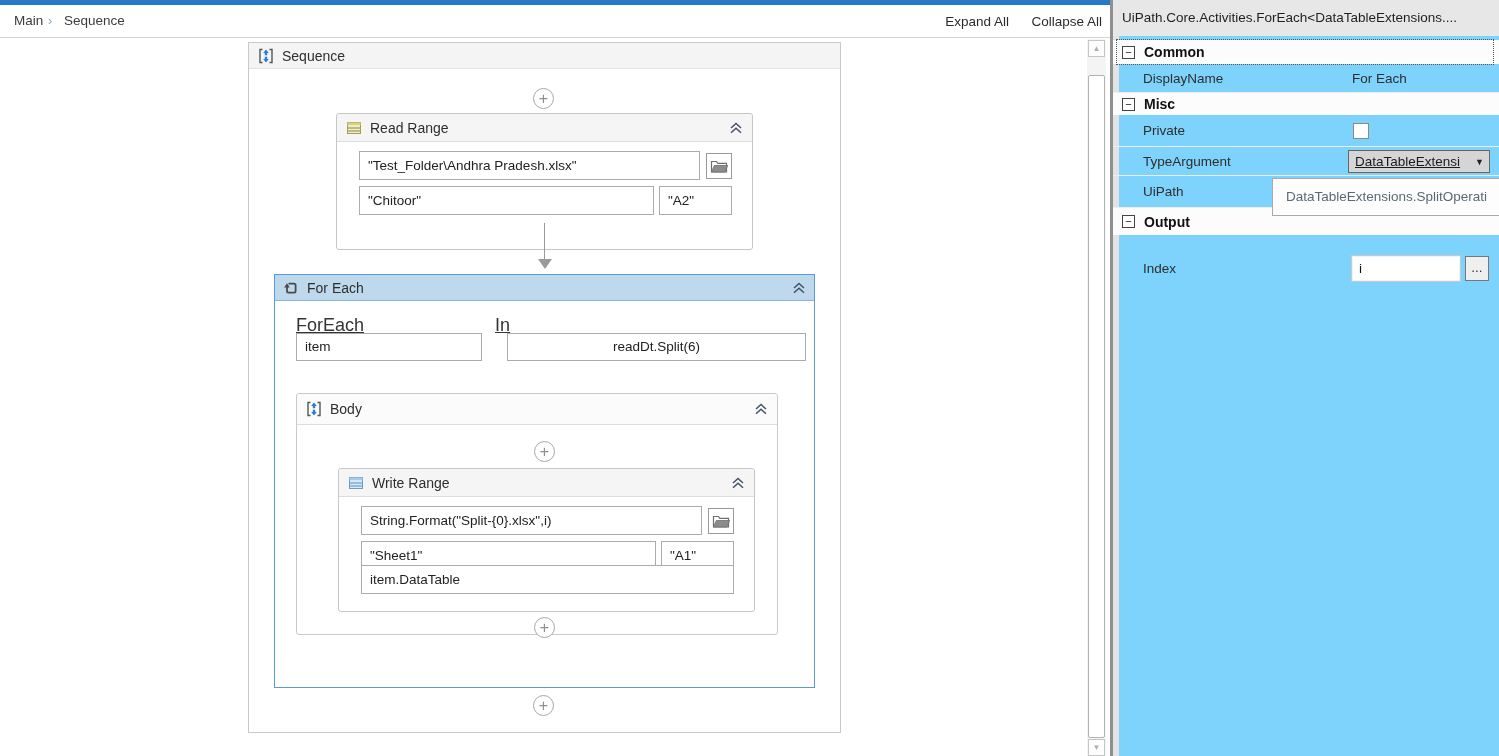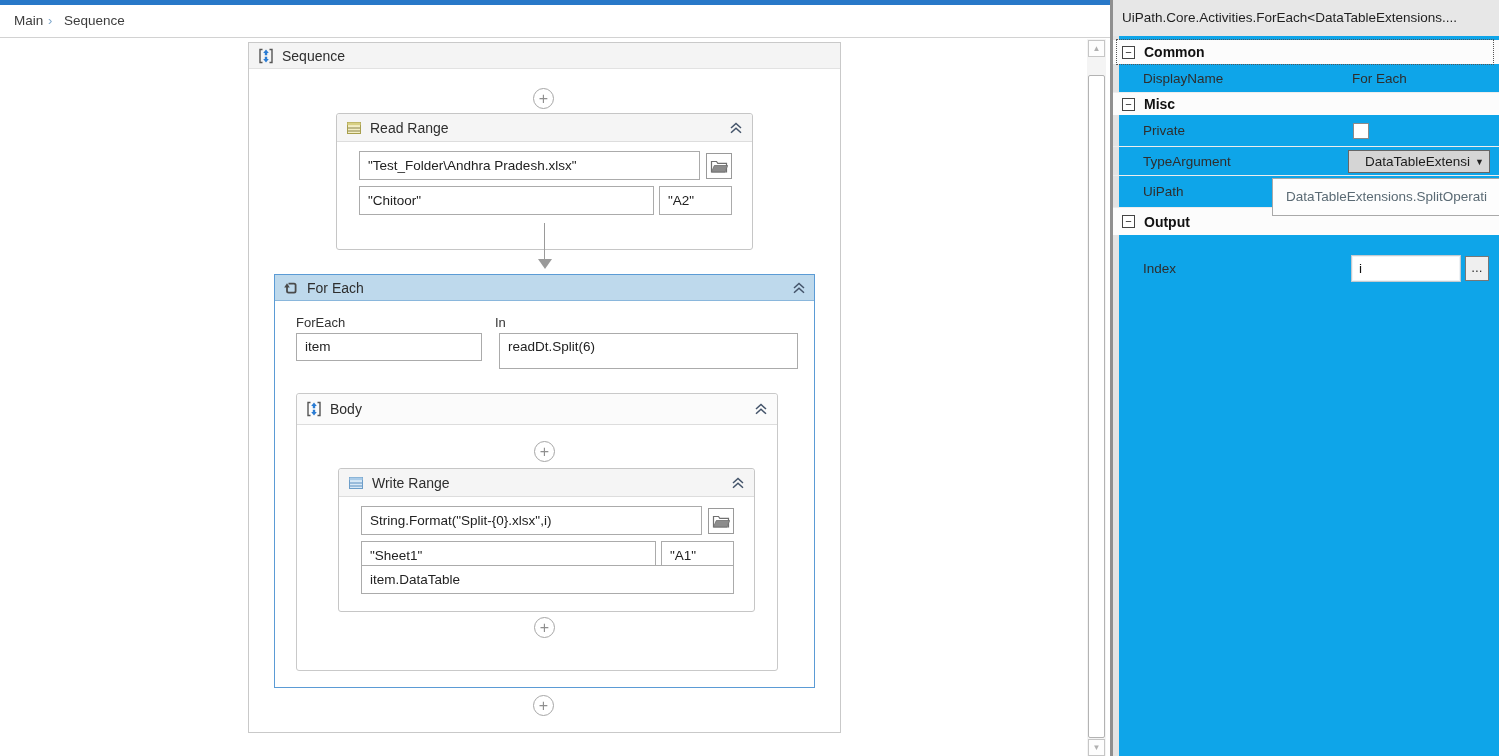--- a/index.html
+++ b/index.html
@@ -28,21 +28,21 @@
   .seq-hdr { display:flex; align-items:center; height:26px; background:#f4f4f4;
              border-bottom:1px solid #e2e2e2; padding:0 9px; }
 
   .fe-box { position:absolute; background:#fff; border:1px solid #5b9bd5; }
   .fe-hdr { display:flex; align-items:center; height:26px; background:#bed9ec;
             border-bottom:1px solid #8ab7dc; padding:0 8px; }
 
   .fld { position:absolute; border:1px solid #ababab; background:#fff; font-size:13.5px;
          color:#222; padding:0 8px; line-height:27px; height:29px; white-space:nowrap;
          overflow:hidden; }
-  .fld-lbl { position:absolute; font-size:13px; color:#333; white-space:nowrap; }
+  .fld-lbl { position:absolute; font-size:18px; color:#333; white-space:nowrap;text-decoration:underline; }
   .browse-btn { position:absolute; width:26px; height:26px; border:1px solid #9a9a9a; background:#fff;
                 display:flex; align-items:center; justify-content:center; cursor:pointer; }
 
   .plus { position:absolute; width:21px; height:21px; border-radius:50%; border:1px solid #a6a6a6;
           background:#fff; color:#8f8f8f; font-size:16px; line-height:19px; text-align:center;
           cursor:pointer; }
 
   .conn { position:absolute; }
   .conn .line { position:absolute; left:6px; top:0; width:1px; height:37px; background:#9a9a9a; }
   .conn .head { position:absolute; left:0; top:36px; width:0; height:0;
@@ -53,41 +53,41 @@
   .vscroll { position:absolute; left:1087px; top:39px; width:19px; height:717px; background:#f4f4f4; }
   .vs-btn { position:absolute; left:1px; width:17px; height:17px; background:#fdfdfd;
             border:1px solid #c6c6c6; color:#b0b0b0; font-size:8px; text-align:center;
             line-height:15px; cursor:pointer; }
   .vs-thumb { position:absolute; left:1px; top:36px; width:17px; height:663px; background:#fff;
               border:1px solid #b3b3b3; border-radius:2px; cursor:pointer; }
 
   .splitter { position:absolute; left:1110px; top:0; width:3px; height:756px; background:#8f8f8f; }
 
   
-  #props { position:absolute; left:1113px; top:0; width:386px; height:756px; background:#0ea5e9;
+  #props { position:absolute; left:1113px; top:0; width:386px; height:756px; background:#7dd3fc;
            font-size:13.5px; color:#2e2e2e; }
   .props-title { position:absolute; left:0; top:0; width:386px; height:36px; background:#e7e7e7;
                  line-height:36px; padding-left:9px; color:#1f1f1f; white-space:nowrap; overflow:hidden; }
   .props-gutter { position:absolute; left:0; top:36px; width:6px; height:720px; background:#e3e3e3; }
   .sec-hdr { position:absolute; left:0; width:386px; display:flex; align-items:center;
              font-weight:bold; font-size:14px; color:#111; background:#fcfcfc; }
   .minus-box { width:13px; height:13px; border:1px solid #444; background:#fff; font-size:11px;
                line-height:10px; text-align:center; font-weight:normal; color:#222;
                margin-left:9px; margin-right:9px; flex:0 0 auto; cursor:pointer; }
   .focus-dotted { position:absolute; left:3px; top:39px; width:378px; height:26px;
                   border:1px dotted #555; pointer-events:none; }
   .prow { position:absolute; left:0; width:386px; border-bottom:1px solid #ededed; }
   .prow-lbl { position:absolute; left:30px; top:0; height:100%; display:flex; align-items:center;
               color:#2e2e2e; }
   .prow-val { position:absolute; left:239px; top:0; height:100%; display:flex; align-items:center; }
   .pcheckbox { position:absolute; left:240px; top:8px; width:16px; height:16px;
                border:1px solid #8a8a8a; background:#fff; cursor:pointer; }
   .pdropdown { position:absolute; left:235px; top:3px; width:142px; height:23px; background:#d5d5d5;
                border:1px solid #666; display:flex; align-items:center; cursor:pointer; }
-  .pdropdown .txt { padding-left:16px; white-space:nowrap; overflow:hidden; flex:1; color:#1b1b1b; }
+  .pdropdown .txt { padding-left:6px; white-space:nowrap; overflow:hidden; flex:1; color:#1b1b1b;text-decoration:underline; }
   .pdropdown .arr { flex:0 0 14px; font-size:9px; color:#222; }
   .pinput { position:absolute; left:238px; top:3px; width:110px; height:27px;
             border:1px solid #c3cad0; box-shadow:inset 0 0 0 1px #eef2f5; background:#fff;
             line-height:25px; padding-left:7px; font-size:13.5px; color:#111; }
   .pellipsis { position:absolute; left:352px; top:4px; width:24px; height:25px; background:#efefef;
                border:1px solid #777; text-align:center; line-height:22px; color:#333; cursor:pointer; }
   .tooltip { position:absolute; left:1272px; top:178px; width:260px; height:38px; background:#fdfdfd;
              border:1px solid #a9a9a9; line-height:36px; padding-left:13px; color:#5a6a74;
              font-size:13.5px; white-space:nowrap; overflow:hidden; z-index:5; }
 </style>
@@ -96,20 +96,24 @@
 
 <div id="root">
 
   <div id="canvas">
     <div class="topbar"></div>
 
     <div class="crumbbar">
       <span class="crumb" style="left:14px;">Main</span>
       <span class="crumb crumb-sep" style="left:48px;">›</span>
       <span class="crumb" style="left:64px;">Sequence</span>
+      <div class="canvas-actions">
+        <span class="canvas-action">Expand All</span>
+        <span class="canvas-action">Collapse All</span>
+      </div>
     </div>
 
     <div class="seq-box" style="left:248px; top:42px; width:593px; height:691px;">
       <div class="seq-hdr">
         <span style="display:flex;">
           <svg width="16" height="16" viewBox="0 0 16 16">
             <path d="M4.5 1.5 H2 V14.5 H4.5 M11.5 1.5 H14 V14.5 H11.5" stroke="#555" fill="none" stroke-width="1.4"></path>
             <path d="M8 1.5 L10.8 5 H9.2 V7.2 H6.8 V5 H5.2 Z" fill="#2b7cd3"></path>
             <path d="M8 14.5 L5.2 11 H6.8 V8.8 H9.2 V11 H10.8 Z" fill="#2b7cd3"></path>
           </svg>
@@ -168,23 +172,23 @@
           <svg width="14" height="12" viewBox="0 0 14 12">
             <path d="M2 6 L7 1.5 L12 6" fill="none" stroke="#44546A" stroke-width="1.5"></path>
             <path d="M2 10.8 L7 6.3 L12 10.8" fill="none" stroke="#44546A" stroke-width="1.5"></path>
           </svg>
         </span>
       </div>
 
       <span class="fld-lbl" style="left:21px; top:40px;">ForEach</span>
       <span class="fld-lbl" style="left:220px; top:40px;">In</span>
       <div class="fld" style="left:21px; top:58px; width:186px; height:28px; line-height:26px;">item</div>
-      <div class="fld" style="left:224px; top:58px; width:299px; height:36px; line-height:26px;">readDt.Split(6)</div>
-
-      <div class="card" style="left:21px; top:118px; width:482px; height:278px; border-color:#c9c9c9;">
+      <div class="fld" style="left:232px; top:58px; width:299px; height:28px; line-height:26px;text-align:center;">readDt.Split(6)</div>
+
+      <div class="card" style="left:21px; top:118px; width:482px; height:242px; border-color:#c9c9c9;">
         <div class="card-hdr" style="height:31px; background:#fbfbfb;">
           <span style="display:flex;">
             <svg width="16" height="16" viewBox="0 0 16 16">
               <path d="M4.5 1.5 H2 V14.5 H4.5 M11.5 1.5 H14 V14.5 H11.5" stroke="#555" fill="none" stroke-width="1.4"></path>
               <path d="M8 1.5 L10.8 5 H9.2 V7.2 H6.8 V5 H5.2 Z" fill="#2b7cd3"></path>
               <path d="M8 14.5 L5.2 11 H6.8 V8.8 H9.2 V11 H10.8 Z" fill="#2b7cd3"></path>
             </svg>
           </span>
           <span class="card-title">Body</span>
           <span class="hdr-chevron">

